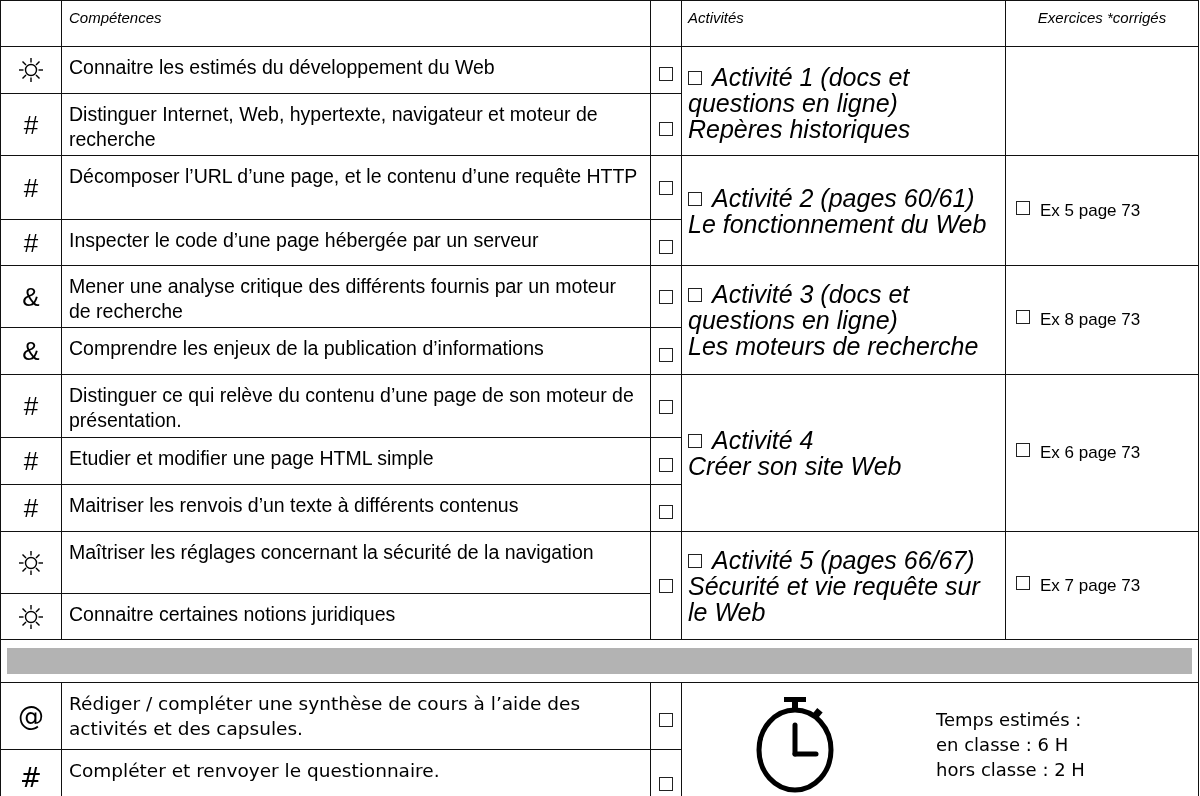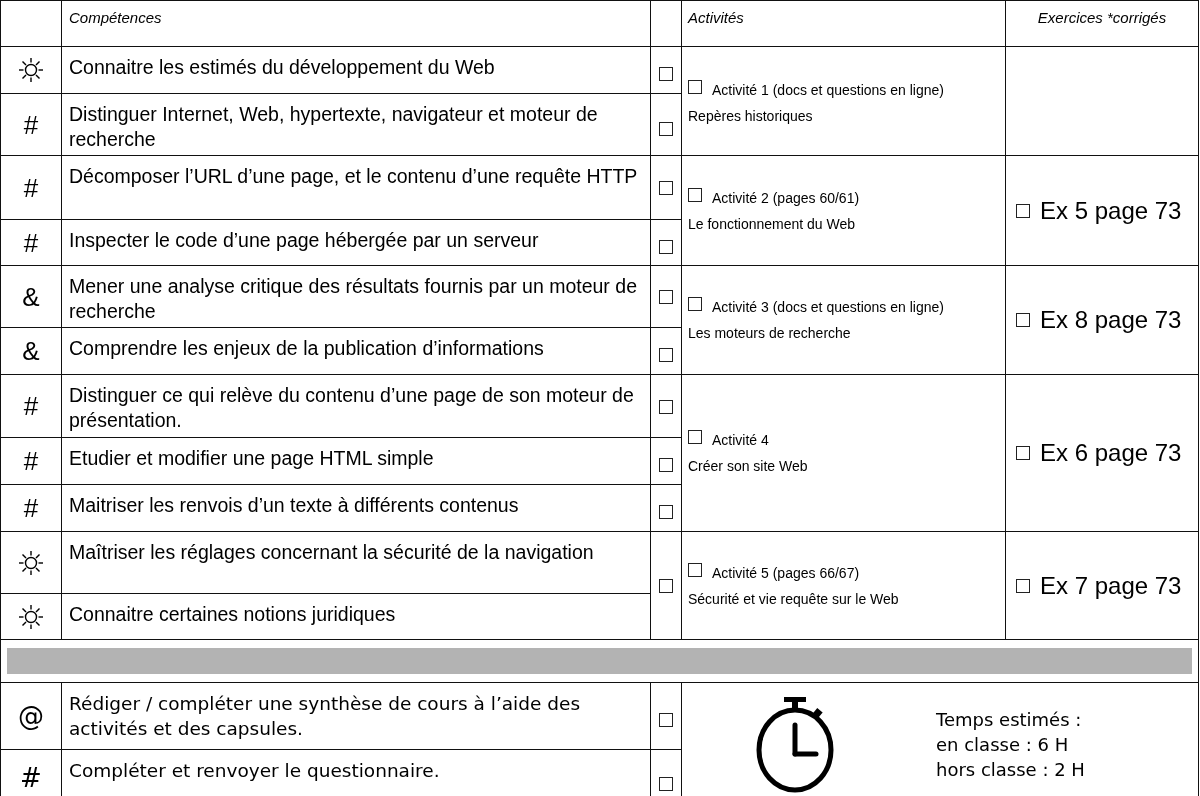--- a/index.html
+++ b/index.html
@@ -9,22 +9,22 @@
   table{border-collapse:collapse;table-layout:fixed;width:1198px;background:#fff;position:relative;}
   td{border:1.5px solid #111;padding:0;vertical-align:middle;}
   .hdr td{height:37px;font-style:italic;font-size:15px;vertical-align:top;padding-top:8px;}
   .hdr .c2{padding-left:7px;}
   .hdr .c4{padding-left:6px;}
   .hdr .c5{text-align:center;margin-top:32px;}
   .ic{text-align:center;font-size:26px;line-height:1;}
   .txt{font-size:19.5px;line-height:25px;padding:2px 7px 0 7px;vertical-align:top;padding-top:8px;}
   .chk{text-align:center;}
   .box{display:inline-block;width:12px;height:12px;border:1.4px solid #222;vertical-align:middle;}
-  .act{font-size:14px;line-height:26px;padding:0 6px;}
-  .ex{font-size:24px;padding:0 10px;}
+  .act{font-size:25px;line-height:26px;padding:0 6px;font-style:italic;}
+  .ex{font-size:17px;padding:0 10px;}
   .ibox{display:inline-block;width:12px;height:12px;border:1.4px solid #222;margin-right:10px;vertical-align:1px;}
   .gray td{height:34px;padding:4px 6px;}
   .grayband{background:#b3b3b3;height:26px;}
   .sans2{font-family:"DejaVu Sans",sans-serif;}
   .txt2{font-size:18.5px;line-height:25px;padding:8px 7px 0 7px;vertical-align:top;font-family:"DejaVu Sans",sans-serif;margin-left:6px;}
   .sun svg{display:block;margin:0 auto;}
   .timebox{position:relative;}
   .timetext{position:absolute;left:254px;top:24px;width:190px;text-align:left;font-family:"DejaVu Sans",sans-serif;font-size:18px;line-height:25px;}
   .stopwatch{position:absolute;left:72px;top:12px;}
 </style>
@@ -95,21 +95,21 @@
   </tr>
 
   <tr style="height:46px">
     <td class="ic">#</td>
     <td class="txt">Inspecter le code d’une page hébergée par un serveur</td>
     <td class="chk"><span class="box" style="margin-top:8px"></span></td>
   </tr>
 
   <tr style="height:62px">
     <td class="ic">&amp;</td>
-    <td class="txt">Mener une analyse critique des résultats fournis par un moteur de recherche</td>
+    <td class="txt">Mener une analyse critique des différents fournis par un moteur de recherche</td>
     <td class="chk"><span class="box"></span></td>
     <td class="act" rowspan="2">
       <div><span class="ibox"></span><span>Activité 3 (docs et questions en ligne)</span></div>
       <div>Les moteurs de recherche</div>
     </td>
     <td class="ex" rowspan="2"><span class="ibox"></span><span>Ex 8 page 73</span></td>
   </tr>
 
   <tr style="height:47px">
     <td class="ic">&amp;</td>

